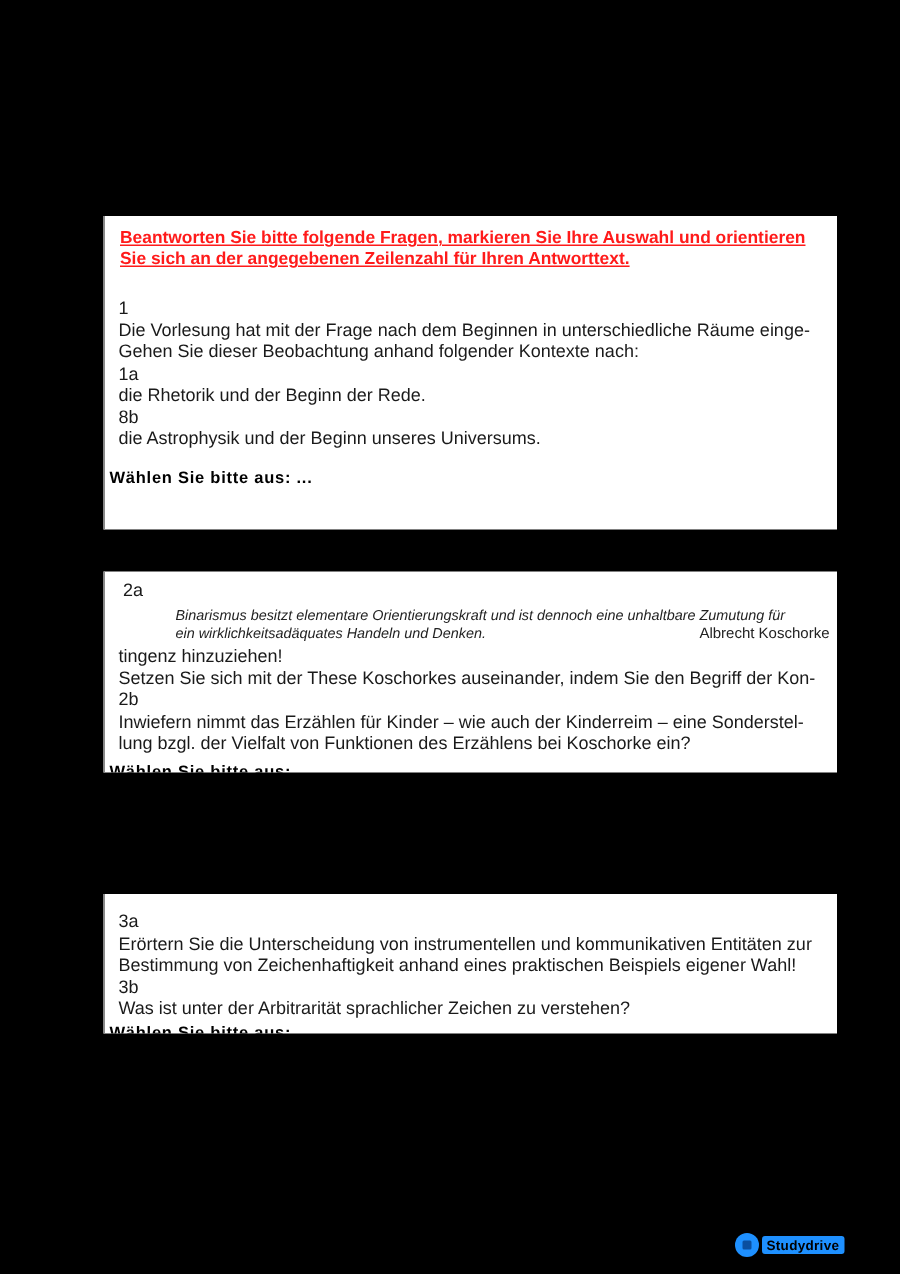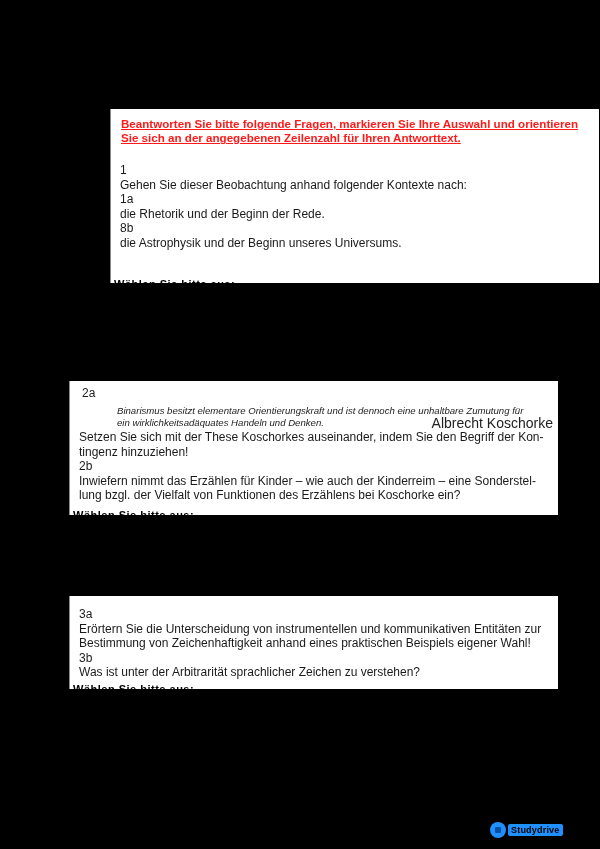--- a/index.html
+++ b/index.html
@@ -26,21 +26,21 @@
     }
     .card .clip-line {
       position: absolute;
       left: 3px;
       font-size: 11px;
       font-weight: bold;
       color: #000;
       white-space: nowrap;
       letter-spacing: 0.5px;
     }
-    #card1 { top: 109px; height: 174px; margin-left: 41px; }
+    #card1 { top: 144px; height: 209px; }
     #card2 { top: 381px; height: 134px; }
     #card3 { top: 596px; height: 93px; }
 
     .instruction {
       position: absolute;
       left: 10px;
       top: 8px;
       width: 476px;
       color: #ff1a1a;
       font-weight: bold;
@@ -69,21 +69,21 @@
       font-size: 9.6px;
       line-height: 12px;
       color: #222;
     }
     .quote .line { display: block; white-space: nowrap; }
     .quote .author {
       position: absolute;
       right: 2px;
       top: 12px;
       font-style: normal;
-      font-size: 14px;
+      font-size: 10px;
     }
 
     .logo {
       position: absolute;
       left: 490px;
       top: 823px;
       height: 14px;
       display: flex;
       align-items: center;
       gap: 2px;
@@ -107,41 +107,42 @@
       letter-spacing: 0.2px;
     }
   </style>
 </head>
 <body>
 
 <div class="card" id="card1">
   <div class="instruction">Beantworten Sie bitte folgende Fragen, markieren Sie Ihre Auswahl und orientieren Sie sich an der angegebenen Zeilenzahl für Ihren Antworttext.</div>
   <div class="block" style="top:54px;">
     <span class="num">1</span>
+    <span class="line">Die Vorlesung hat mit der Frage nach dem Beginnen in unterschiedliche Räume einge-</span>
     <span class="line">Gehen Sie dieser Beobachtung anhand folgender Kontexte nach:</span>
     <span class="num">1a</span>
     <span class="line">die Rhetorik und der Beginn der Rede.</span>
     <span class="num">8b</span>
     <span class="line">die Astrophysik und der Beginn unseres Universums.</span>
   </div>
   <div class="clip-line" style="top:169px;">Wählen Sie bitte aus: ...</div>
 </div>
 
 <div class="card" id="card2">
   <div class="block" style="top:5px;">
     <span class="num" style="padding-left:3px;">2a</span>
   </div>
   <div class="quote" style="top:24px;">
     <span class="line">Binarismus besitzt elementare Orientierungskraft und ist dennoch eine unhaltbare Zumutung für</span>
     <span class="line">ein wirklichkeitsadäquates Handeln und Denken.</span>
     <span class="author">Albrecht Koschorke</span>
   </div>
   <div class="block" style="top:49px;">
+    <span class="line">tingenz hinzuziehen!</span>
     <span class="line">Setzen Sie sich mit der These Koschorkes auseinander, indem Sie den Begriff der Kon-</span>
-    <span class="line">tingenz hinzuziehen!</span>
     <span class="num">2b</span>
     <span class="line">Inwiefern nimmt das Erzählen für Kinder – wie auch der Kinderreim – eine Sonderstel-</span>
     <span class="line">lung bzgl. der Vielfalt von Funktionen des Erzählens bei Koschorke ein?</span>
   </div>
   <div class="clip-line" style="top:128px;">Wählen Sie bitte aus: ...</div>
 </div>
 
 <div class="card" id="card3">
   <div class="block" style="top:11px;">
     <span class="num">3a</span>

